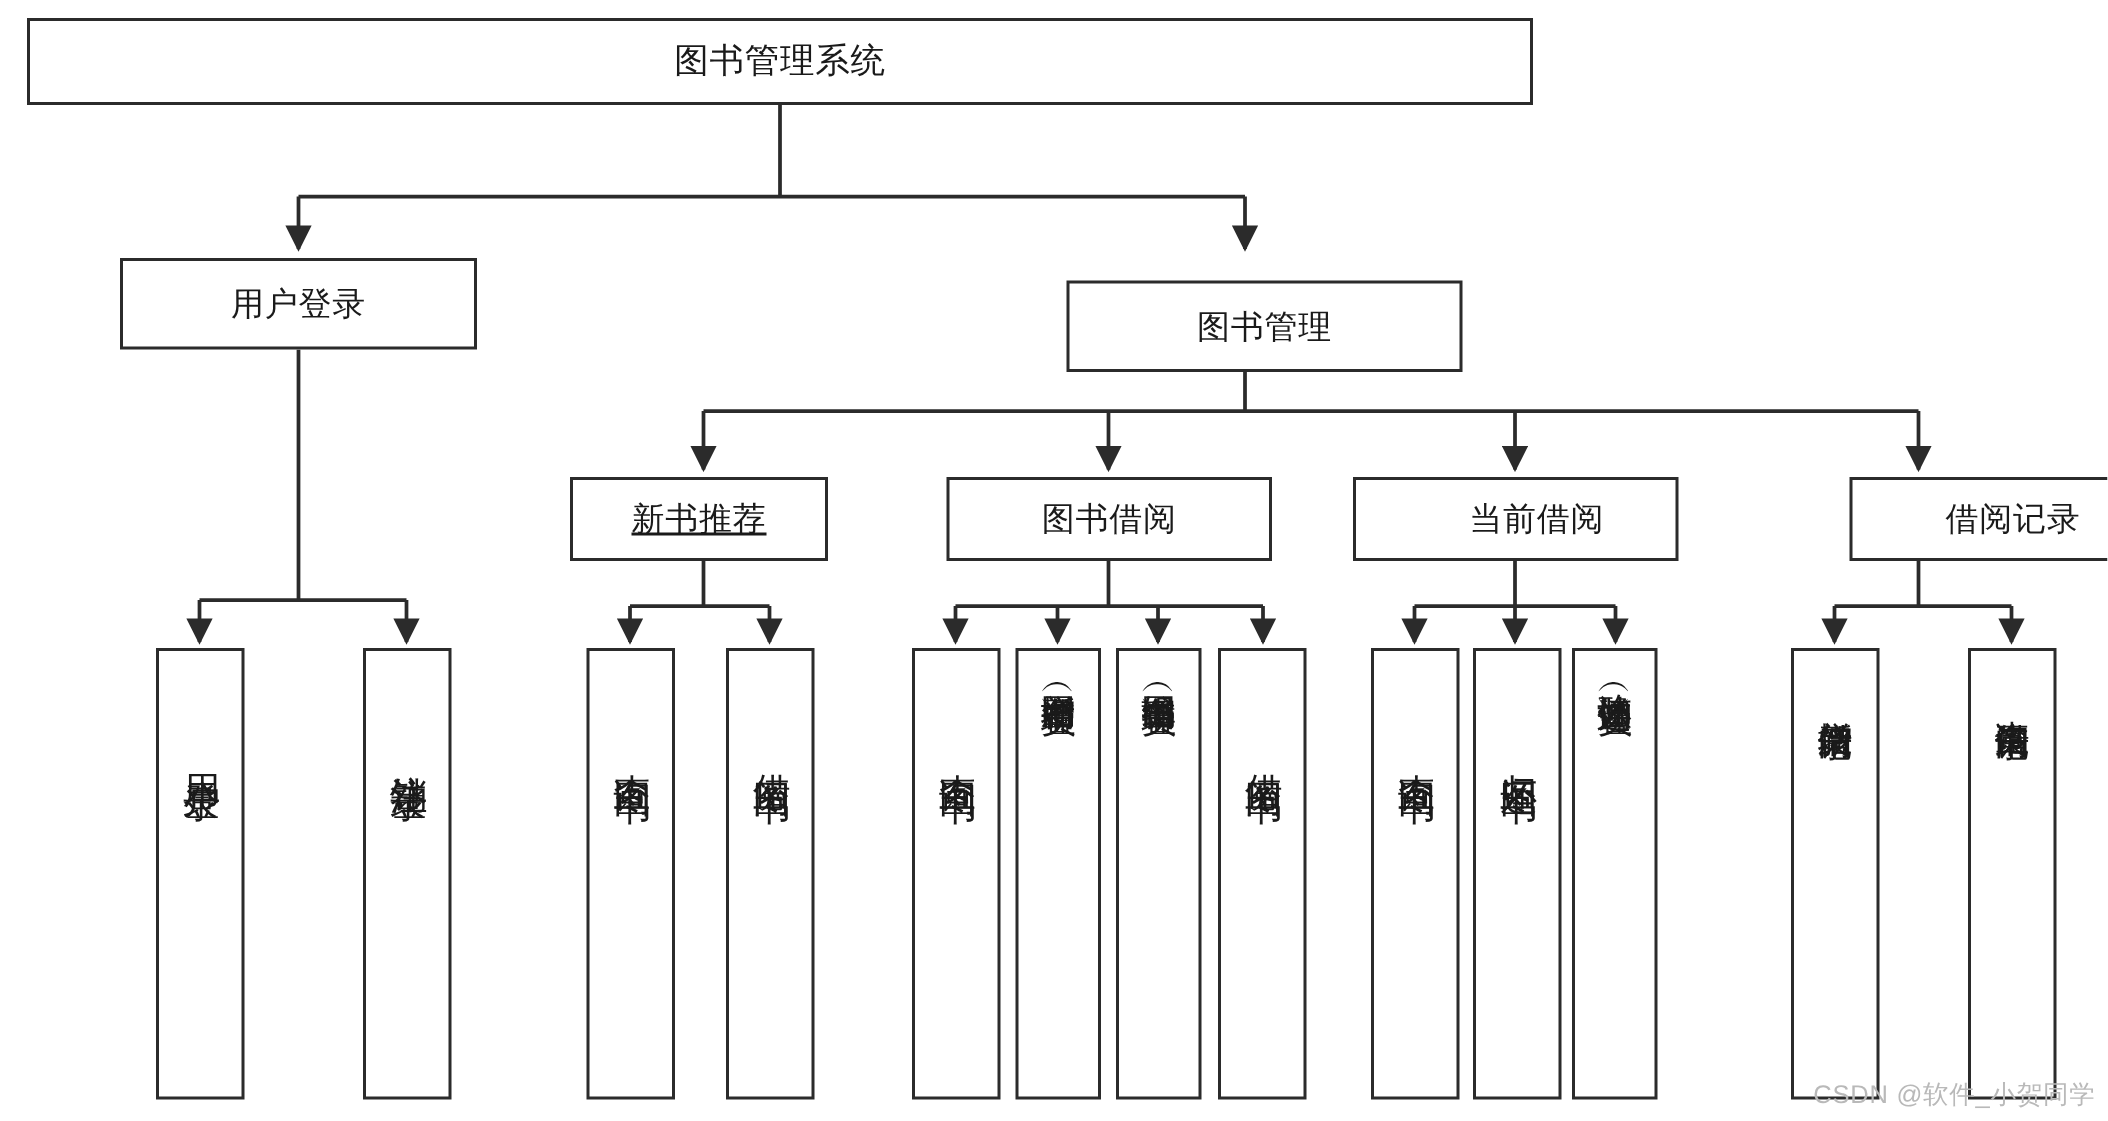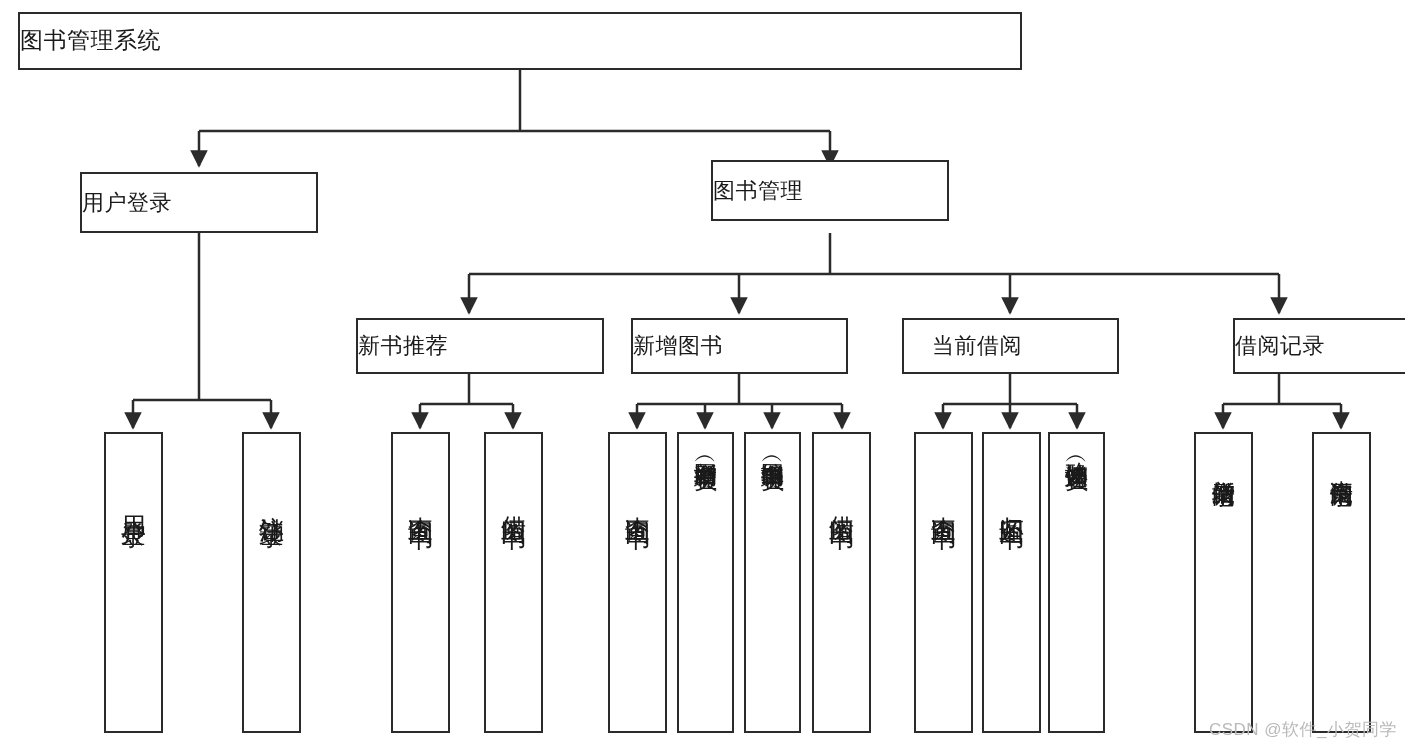--- a/index.html
+++ b/index.html
@@ -26,21 +26,21 @@
     height: 747px;
     pointer-events: none;
   }
   .node {
     position: absolute;
     box-sizing: border-box;
     background: #ffffff;
     border: 2px solid #2b2b2b;
     display: flex;
     align-items: center;
-    justify-content: flex-start;
+    justify-content: center;
     text-align: center;
     color: #1a1a1a;
     z-index: 2;
   }
   .node .node-label {
     display: block;
     line-height: 1.18;
     letter-spacing: 0.5px;
   }
   .node.horizontal .node-label {
@@ -134,29 +134,29 @@
     </g>
   </svg>
 
   <div class="node horizontal root" style="left:18px; top:12px; width:1004px; height:58px;">
     <span class="node-label">图书管理系统</span>
   </div>
 
   <div class="node horizontal" style="left:80px; top:172px; width:238px; height:61px;">
     <span class="node-label">用户登录</span>
   </div>
-  <div class="node horizontal" style="left:711px; top:160px; width:238px; height:61px;">
+  <div class="node horizontal" style="left:711px; top:187px; width:264px; height:61px;">
     <span class="node-label">图书管理</span>
   </div>
 
-  <div class="node horizontal" style="left:356px; top:318px; width:248px; height:56px;">
+  <div class="node horizontal" style="left:380px; top:318px; width:172px; height:56px;text-decoration:underline;">
     <span class="node-label">新书推荐</span>
   </div>
   <div class="node horizontal" style="left:631px; top:318px; width:217px; height:56px;">
-    <span class="node-label">新增图书</span>
+    <span class="node-label">图书借阅</span>
   </div>
   <div class="node horizontal" style="left:902px; top:318px; width:217px; height:56px;padding-left:28px;">
     <span class="node-label">当前借阅</span>
   </div>
   <div class="node horizontal" style="left:1233px; top:318px; width:218px; height:56px;">
     <span class="node-label">借阅记录</span>
   </div>
 
   <div class="node vertical" style="left:104px; top:432px; width:59px; height:301px; padding-top:62px;">
     <span class="node-label">用户登录</span>

